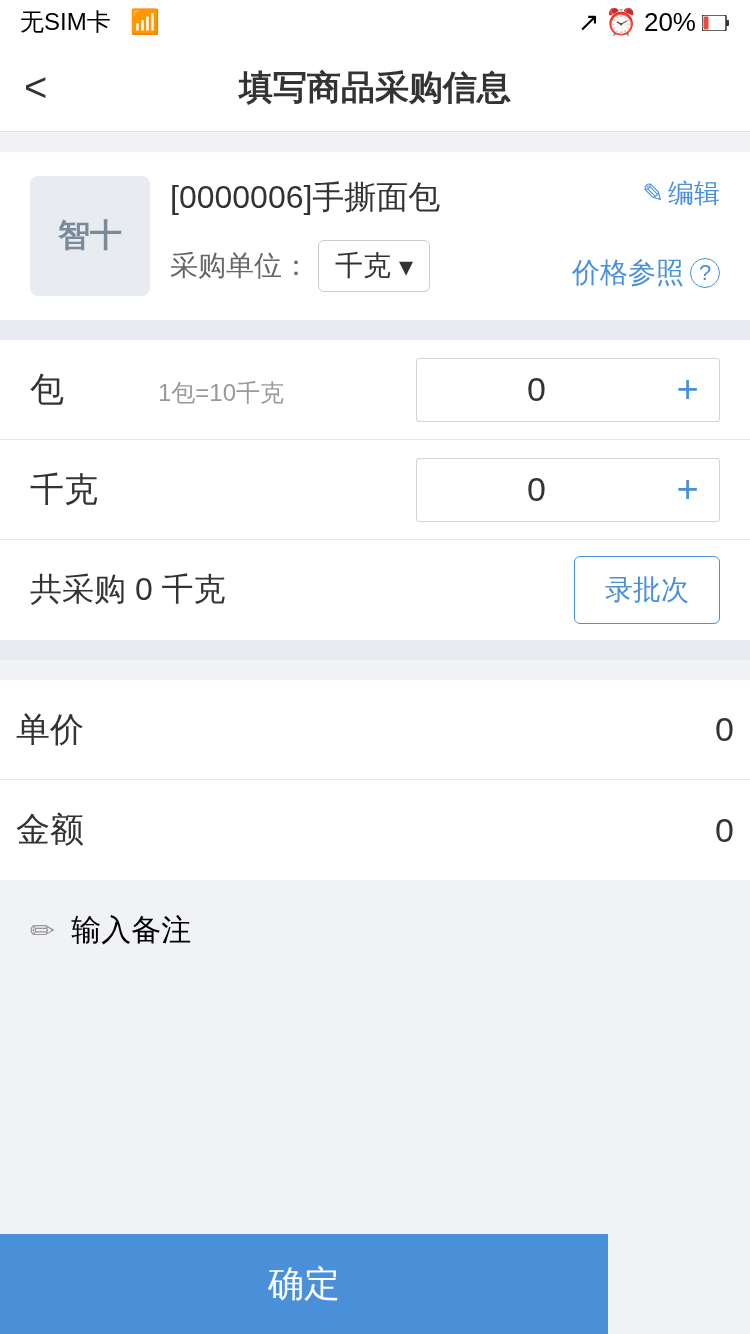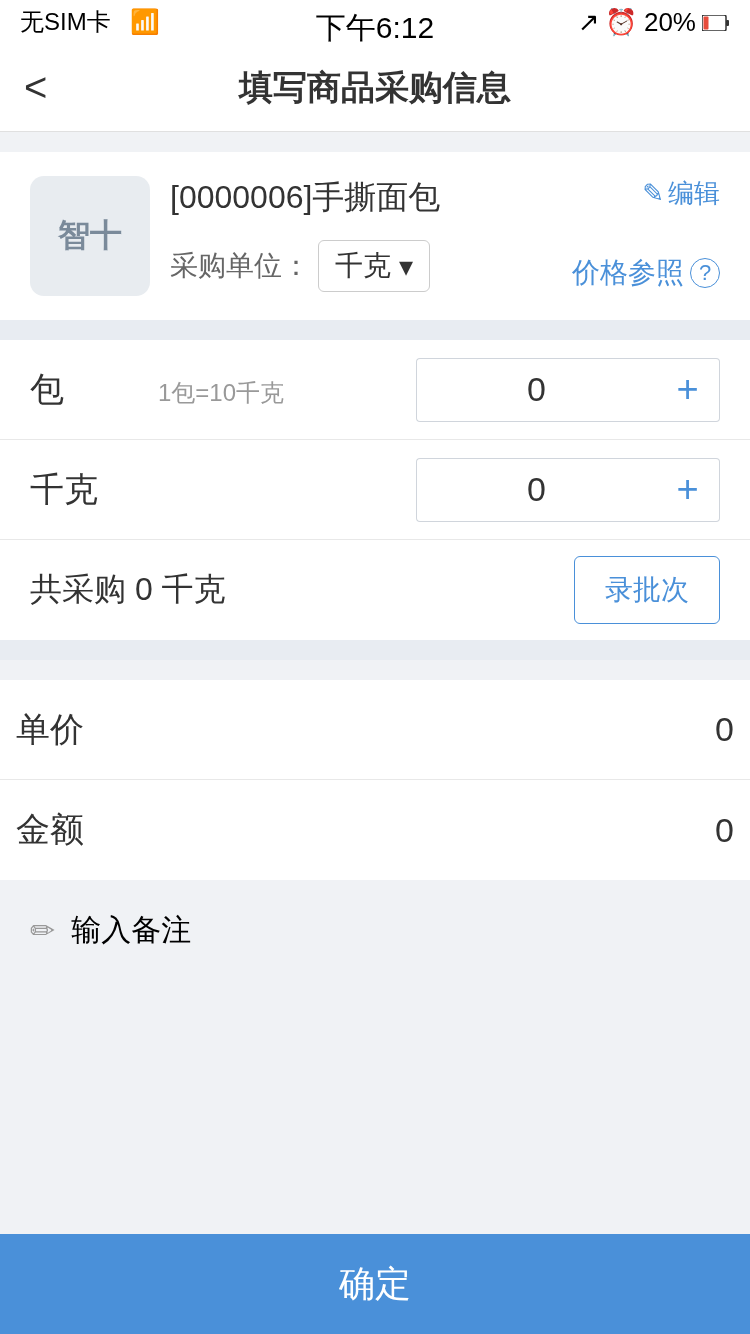--- a/index.html
+++ b/index.html
@@ -77,21 +77,21 @@
       margin-top: 20px;
       padding: 24px 30px;
       display: flex;
       align-items: flex-start;
       gap: 20px;
     }
     .product-image {
       width: 120px;
       height: 120px;
       background: #e8ecf0;
-      border-radius: 14px;
+      border-radius: 8px;
       display: flex;
       align-items: center;
       justify-content: center;
       flex-shrink: 0;
     }
     .product-image-text {
       font-size: 32px;
       color: #7a8a9a;
       font-weight: bold;
     }
@@ -276,41 +276,40 @@
     .content-area {
       background: #f0f2f5;
       height: 340px;
     }
 
     
     .confirm-btn {
       position: fixed;
       bottom: 0;
       left: 0;
-      width: 750px;
+      width: 608px;
       height: 100px;
       background: #4a90d9;
       display: flex;
       align-items: center;
       justify-content: center;
       font-size: 36px;
       color: #fff;
       cursor: pointer;
       font-weight: 500;
     }
   </style>
 </head>
 <body>
 
 <div class="status-bar">
   <div class="status-left">
     <span>无SIM卡</span>
     <span>📶</span>
   </div>
-  <div class="status-center">下午6:12</div>
   <div class="status-right">
     <span>↗</span>
     <span>⏰</span>
     <span>20%</span>
     <span>
       <svg width="28" height="16" viewBox="0 0 28 16">
         <rect x="0" y="0" width="24" height="16" rx="2" ry="2" fill="none" stroke="#333" stroke-width="1.5"></rect>
         <rect x="24" y="5" width="3" height="6" rx="1" fill="#333"></rect>
         <rect x="1.5" y="1.5" width="5" height="13" rx="1" fill="#e74c3c"></rect>
       </svg>

